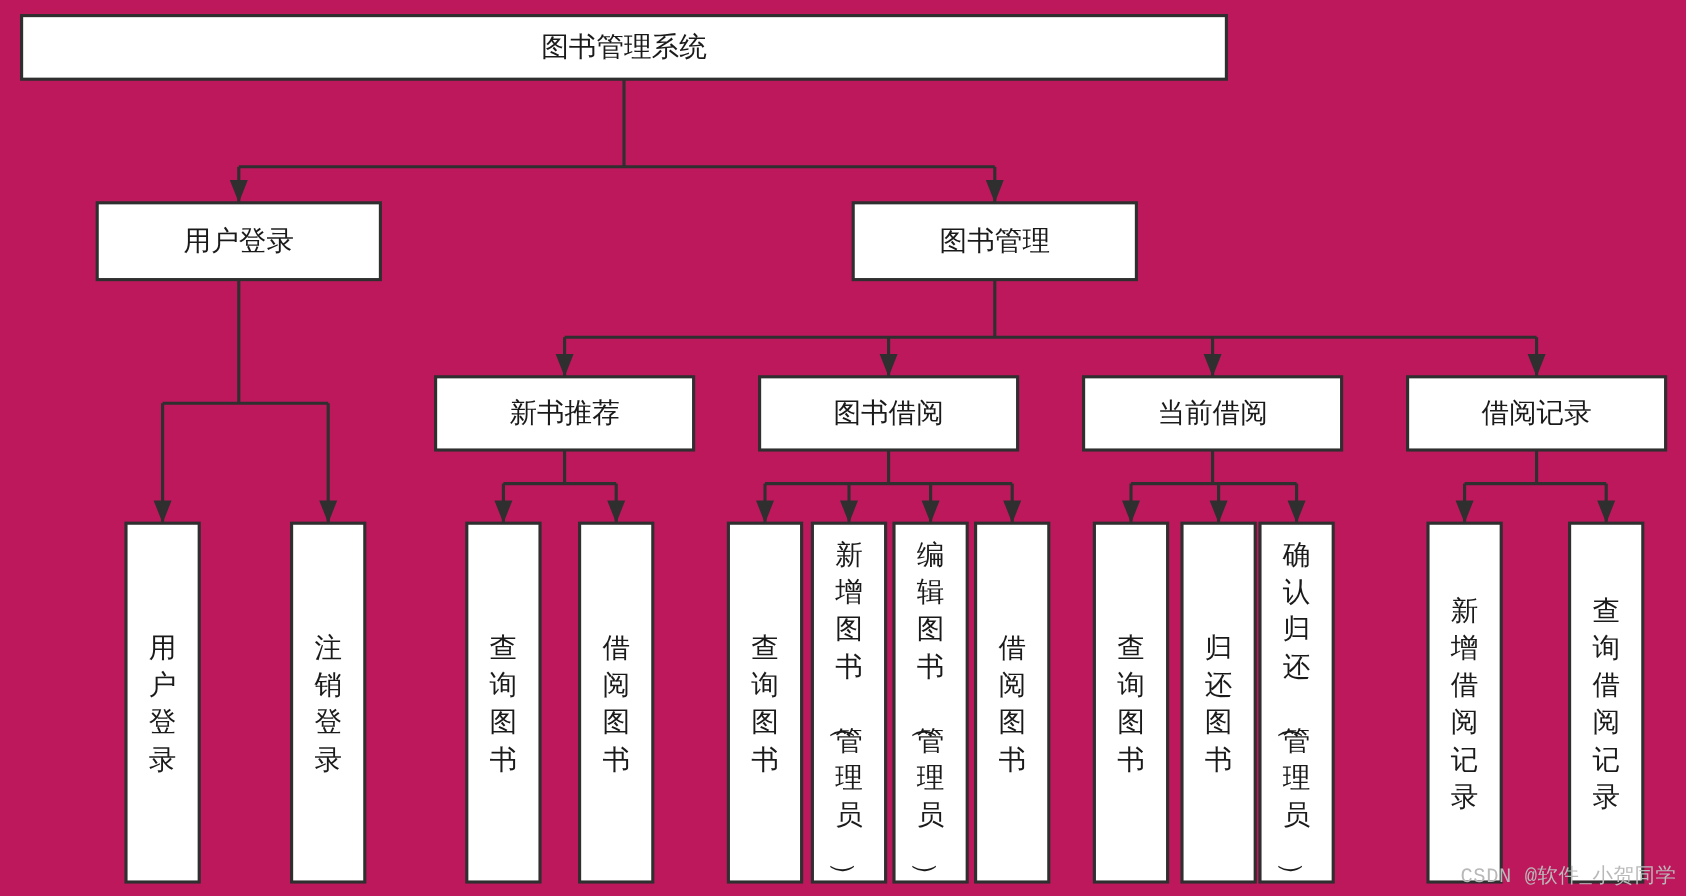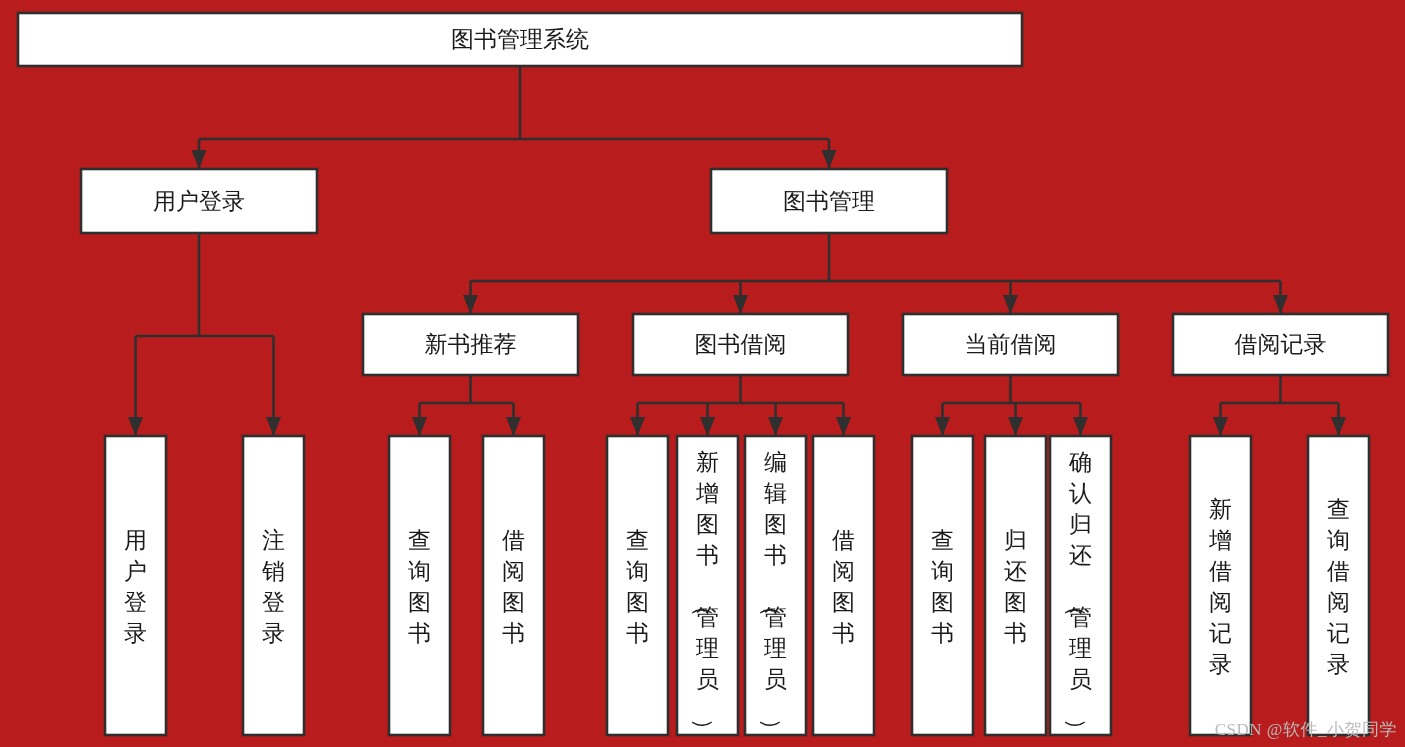--- a/index.html
+++ b/index.html
@@ -11,21 +11,21 @@
   body {
     width: 1405px;
     height: 747px;
     font-family: "DejaVu Sans", "Liberation Sans", sans-serif;
     overflow: hidden;
   }
   #diagram-root {
     position: relative;
     width: 1405px;
     height: 747px;
-    background: #b91c1c;
+    background: #be185d;
   }
   svg#flowchart {
     position: absolute;
     top: 0;
     left: 0;
     width: 1405px;
     height: 747px;
     display: block;
   }
   .node-box {
@@ -53,21 +53,21 @@
   .node-label-v {
     font-family: "DejaVu Sans", "Liberation Sans", sans-serif;
     font-size: 23px;
     fill: #1a1a1a;
     text-anchor: middle;
   }
   .watermark-text {
     position: absolute;
     right: 8px;
     bottom: 6px;
-    font-family: Liberation Serif, serif;
+    font-family: Liberation Mono, monospace;
     font-size: 17px;
     color: #b9b9b9;
     letter-spacing: 0.5px;
     white-space: nowrap;
     pointer-events: none;
   }
 </style>
 </head>
 <body>
 

